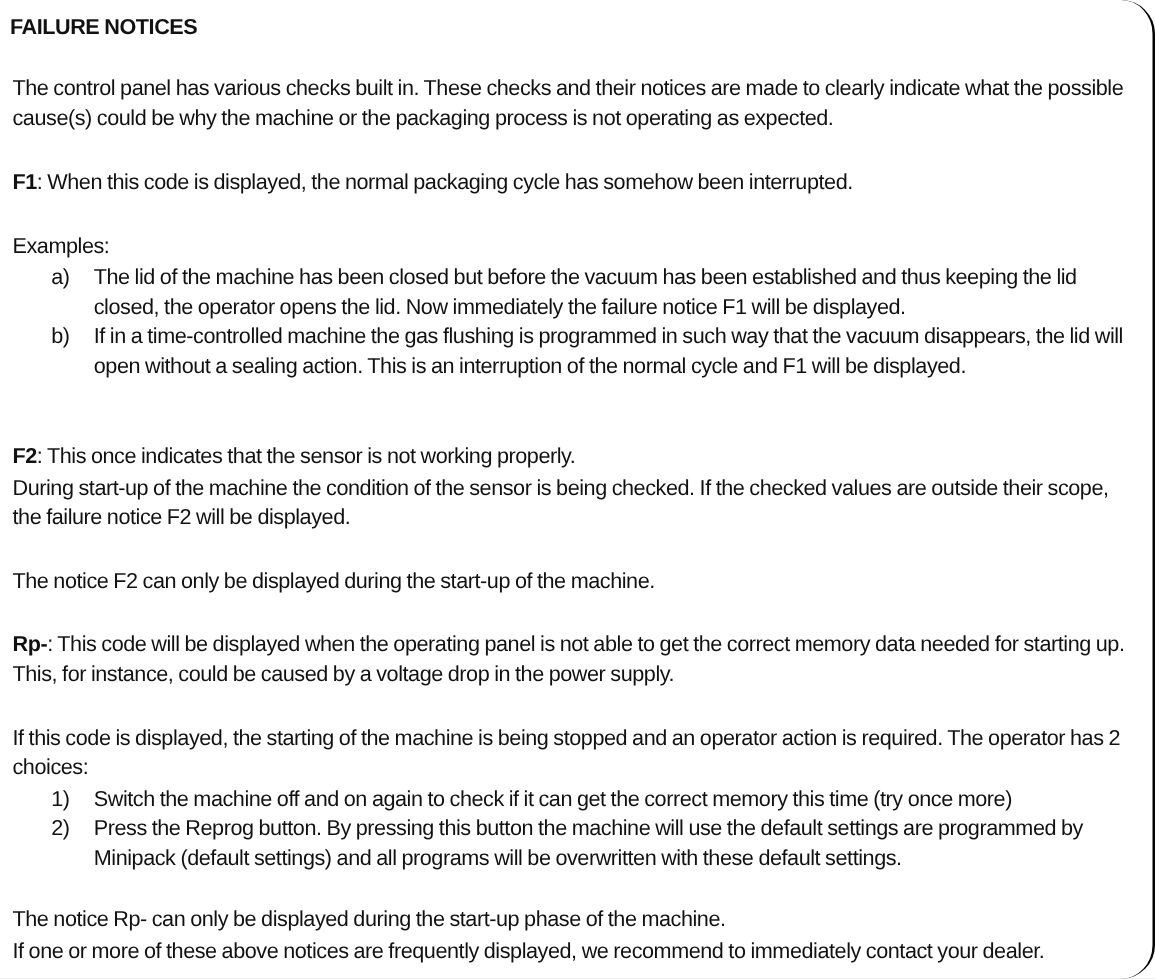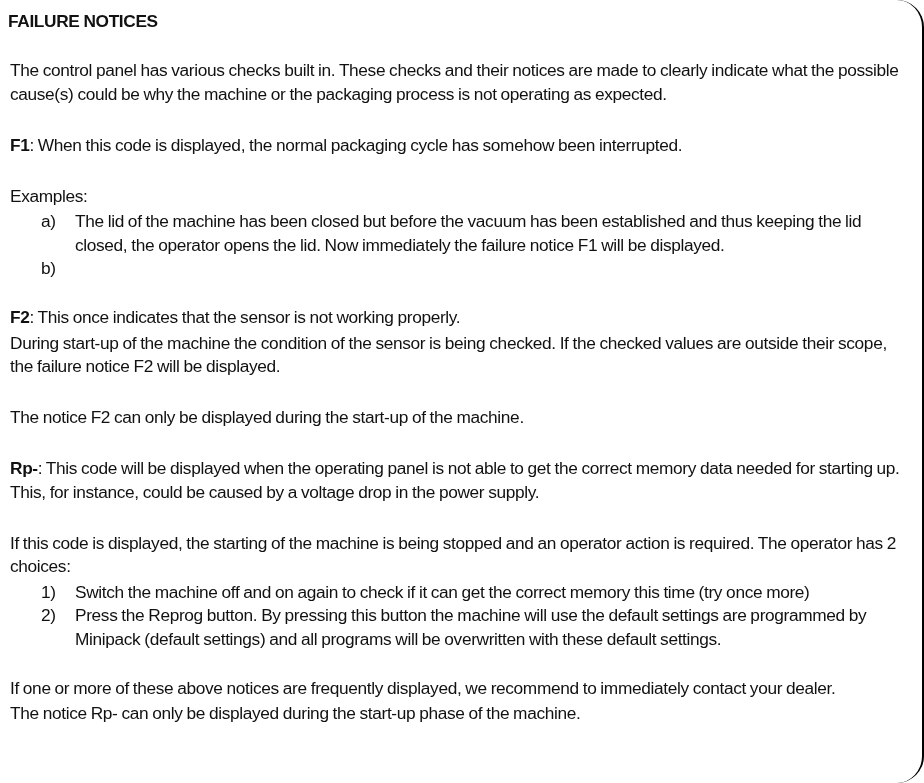--- a/index.html
+++ b/index.html
@@ -80,20 +80,21 @@
     <div class="gap"></div>
 
     <p>Examples:</p>
     <ul class="list">
       <li>
         <span class="marker">a)</span>
         <span>The lid of the machine has been closed but before the vacuum has been established and thus keeping the lid closed,  the operator opens the lid. Now immediately the failure notice F1 will be displayed.</span>
       </li>
       <li>
         <span class="marker">b)</span>
+        <span>If in a time-controlled machine the gas flushing is programmed in such way that the vacuum disappears, the lid will open without a sealing action. This is an interruption of the normal cycle and F1 will be displayed.</span>
       </li>
     </ul>
     <div class="gap"></div>
 
     <div class="gap"></div>
 
     <p><span class="code">F2</span><span>: This once indicates that the sensor is not working properly.</span></p>
     <p>During start-up of the machine the condition of the sensor is being checked. If the checked values are outside their scope, the failure notice F2 will be displayed.</p>
     <div class="gap"></div>
 
@@ -109,17 +110,17 @@
         <span class="marker">1)</span>
         <span>Switch the machine off and on again to check if it can get the correct memory this time (try once more)</span>
       </li>
       <li>
         <span class="marker">2)</span>
         <span>Press the Reprog button. By pressing this button the machine will use the default settings are programmed by Minipack (default settings) and all programs will be overwritten with these default settings.</span>
       </li>
     </ul>
     <div class="gap"></div>
 
+    <p>The notice Rp- can only be displayed during the start-up phase of the machine.</p>
     <p>If one or more of these above notices are frequently displayed, we recommend to immediately contact your dealer.</p>
-    <p>The notice Rp- can only be displayed during the start-up phase of the machine.</p>
 
   </div>
 </div>
 
 </body></html>

